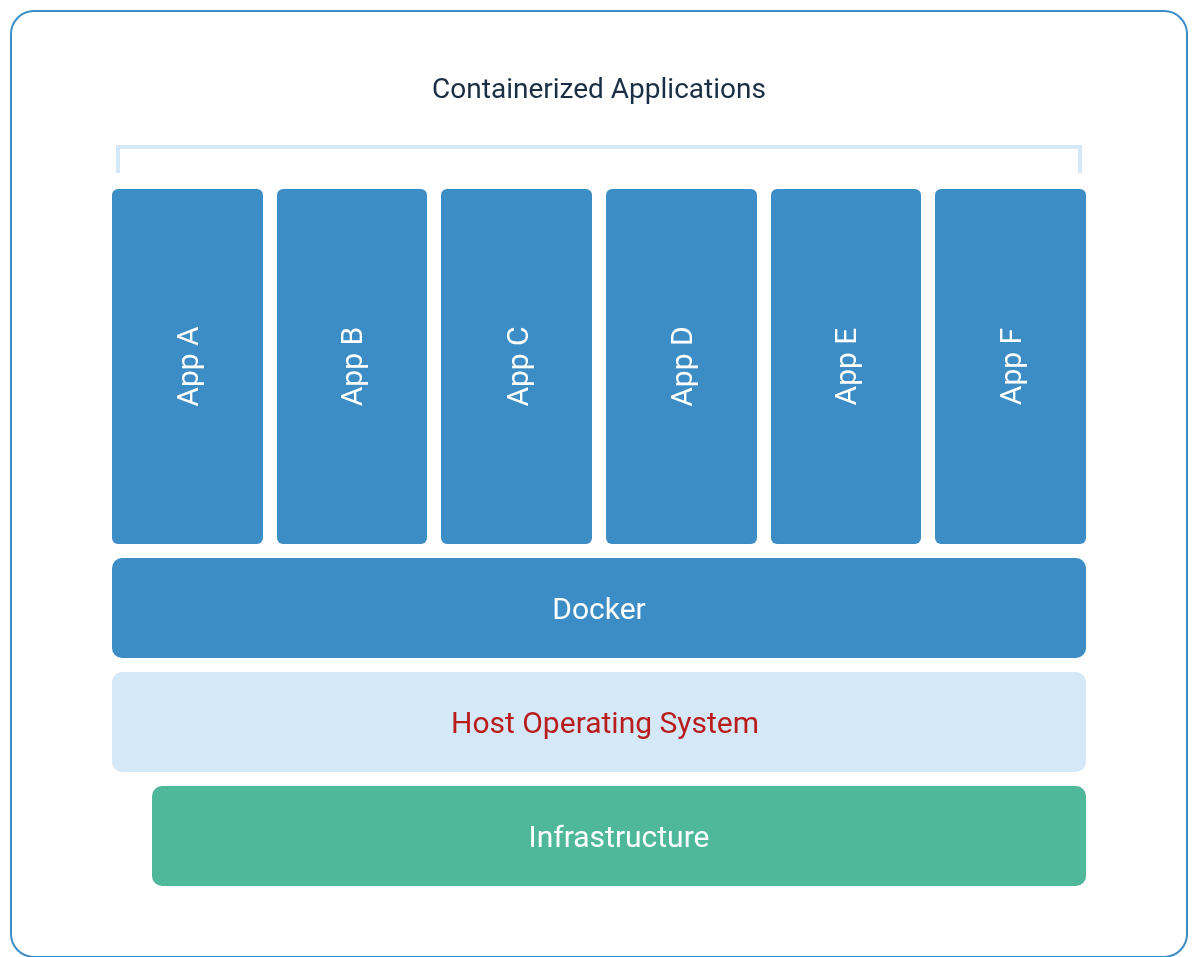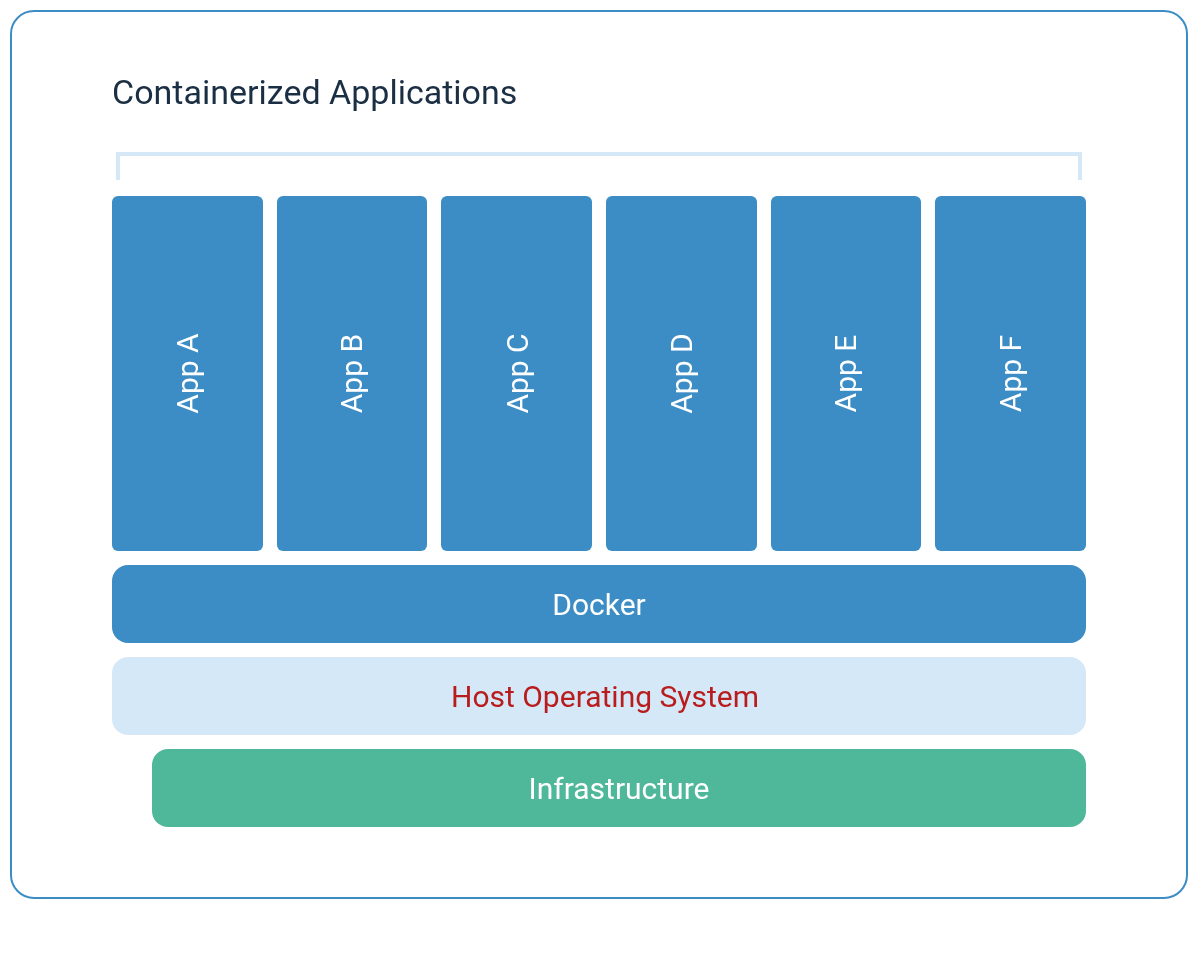--- a/index.html
+++ b/index.html
@@ -13,22 +13,22 @@
       padding: 10px;
       width: 1198px;
     }
     .outer-frame {
       border: 2px solid #3c8dc5;
       border-radius: 24px;
       padding: 60px 100px 70px 100px;
       background: #ffffff;
     }
     .title {
-      text-align: left;
-      font-size: 34px;
+      text-align: center;
+      font-size: 28px;
       color: #1a2e44;
       font-weight: 400;
       margin-bottom: 40px;
     }
     .bracket {
       height: 28px;
       border-top: 4px solid #d5e8f7;
       border-left: 4px solid #d5e8f7;
       border-right: 4px solid #d5e8f7;
       margin: 0 4px 16px 4px;
@@ -48,22 +48,22 @@
       justify-content: center;
     }
     .app-label {
       color: #ffffff;
       font-size: 30px;
       font-weight: 400;
       transform: rotate(-90deg);
       white-space: nowrap;
     }
     .layer {
-      height: 78px;
-      border-radius: 16px;
+      height: 100px;
+      border-radius: 10px;
       display: flex;
       align-items: center;
       justify-content: center;
       font-size: 30px;
       font-weight: 400;
       margin-bottom: 14px;
     }
     .layer:last-child {
       margin-bottom: 0;
     }

